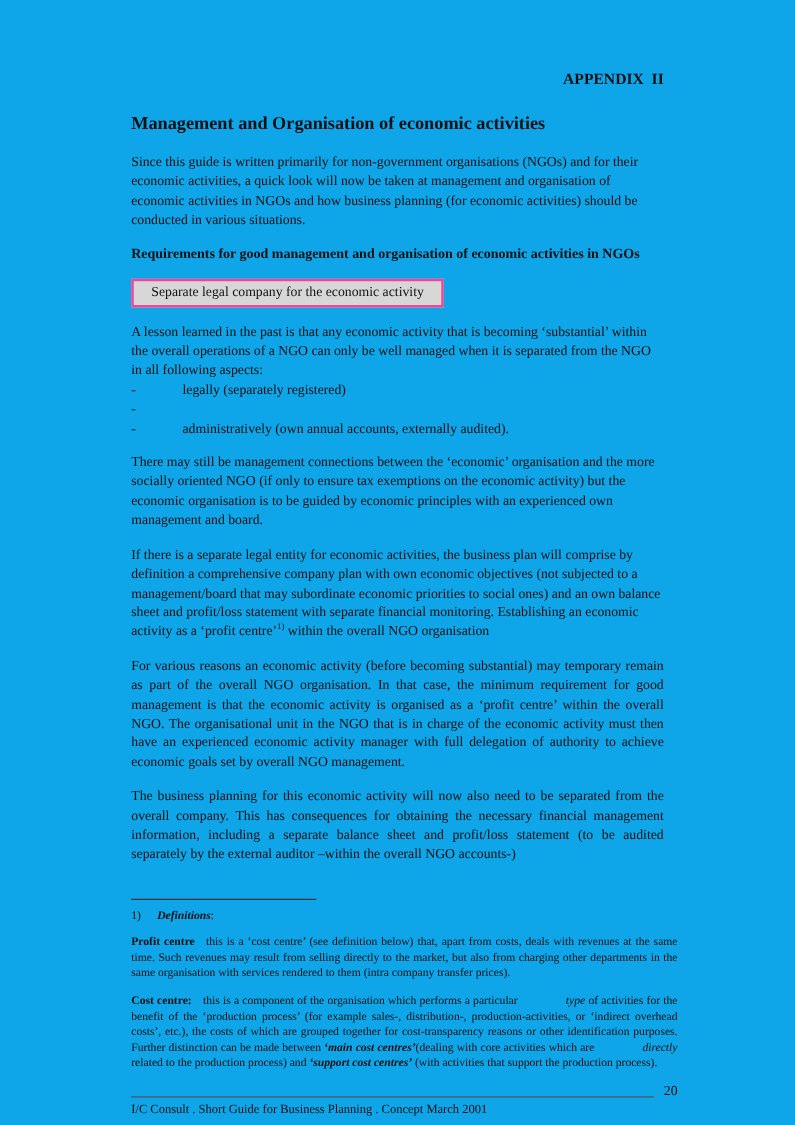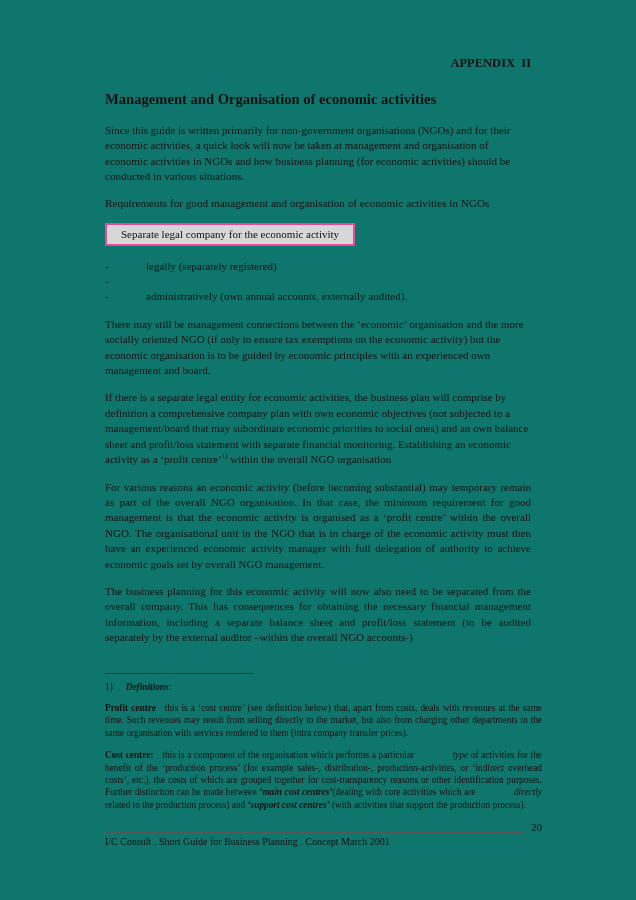--- a/index.html
+++ b/index.html
@@ -1,20 +1,20 @@
 <!DOCTYPE html>
 <html><head>
 <meta charset="utf-8">
 <style>
   html, body { margin: 0; padding: 0; background: #ffffff; }
   .page {
     position: relative;
     width: 636px;
     height: 900px;
-    background: #0f766e;
+    background: #0ea5e9;
     font-family: "Liberation Serif", "DejaVu Serif", serif;
     color: #111111;
     overflow: hidden;
     box-sizing: border-box;
   }
   .content {
     position: absolute;
     top: 56px;
     left: 105px;
     width: 426px;
@@ -33,21 +33,21 @@
     white-space: nowrap;
   }
   .para {
     font-size: 11px;
     line-height: 15.4px;
     margin-bottom: 12px;
     text-align: left;
   }
   .para.justify { text-align: justify; }
   .subheading {
-    font-weight: normal;
+    font-weight: bold;
     font-size: 11.2px;
     margin-bottom: 14px;
     white-space: nowrap;
   }
   .legal-box {
     display: inline-block;
     background: #d7d7d7;
     border: 2px solid #ec4899;
     padding: 3px 14px 4px 14px;
     font-size: 11px;
@@ -80,21 +80,21 @@
   }
   .footnote-def { margin-bottom: 9px; }
   .fn-marker { margin-right: 13px; }
   .fn-def-label { font-weight: bold; font-style: italic; }
   .fn-para { text-align: justify; margin-bottom: 10px; }
   .fn-term { font-weight: bold; margin-right: 9px; }
   .fn-italic { font-style: italic; padding-left: 36px; }
   .fn-bold-italic { font-weight: bold; font-style: italic; }
   .footer-rule-row {
     display: flex;
-    align-items: flex-end;
+    align-items: flex-start;
     margin-top: 2px;
     width: 437px;
     font-size: 11px;
   }
   .footer-rule-row .rule {
     flex: 1 1 auto;
     border-bottom: 1px solid #555555;
     height: 10px;
     margin-right: 8px;
   }
@@ -115,20 +115,21 @@
     <div class="doc-title">Management and Organisation of economic activities</div>
 
     <div class="para">Since this guide is written primarily for non-government organisations (NGOs) and for their economic activities, a quick look will now be taken at management and organisation of economic activities in NGOs and how business planning (for economic activities) should be conducted in various situations.</div>
 
     <div class="subheading">Requirements for good management and organisation of economic activities in NGOs</div>
 
     <div>
       <div class="legal-box">Separate legal company for the economic activity</div>
     </div>
 
+    <div class="para lesson-lead">A lesson learned in the past is that any economic activity that is becoming ‘substantial’ within the overall operations of a NGO can only be well managed when it is separated from the NGO in all following aspects:</div>
 
     <div class="dash-list">
       <div class="dash-row">
         <span class="dash">-</span>
         <span>legally (separately registered)</span>
       </div>
       <div class="dash-row">
         <span class="dash">-</span>
       </div>
       <div class="dash-row">

